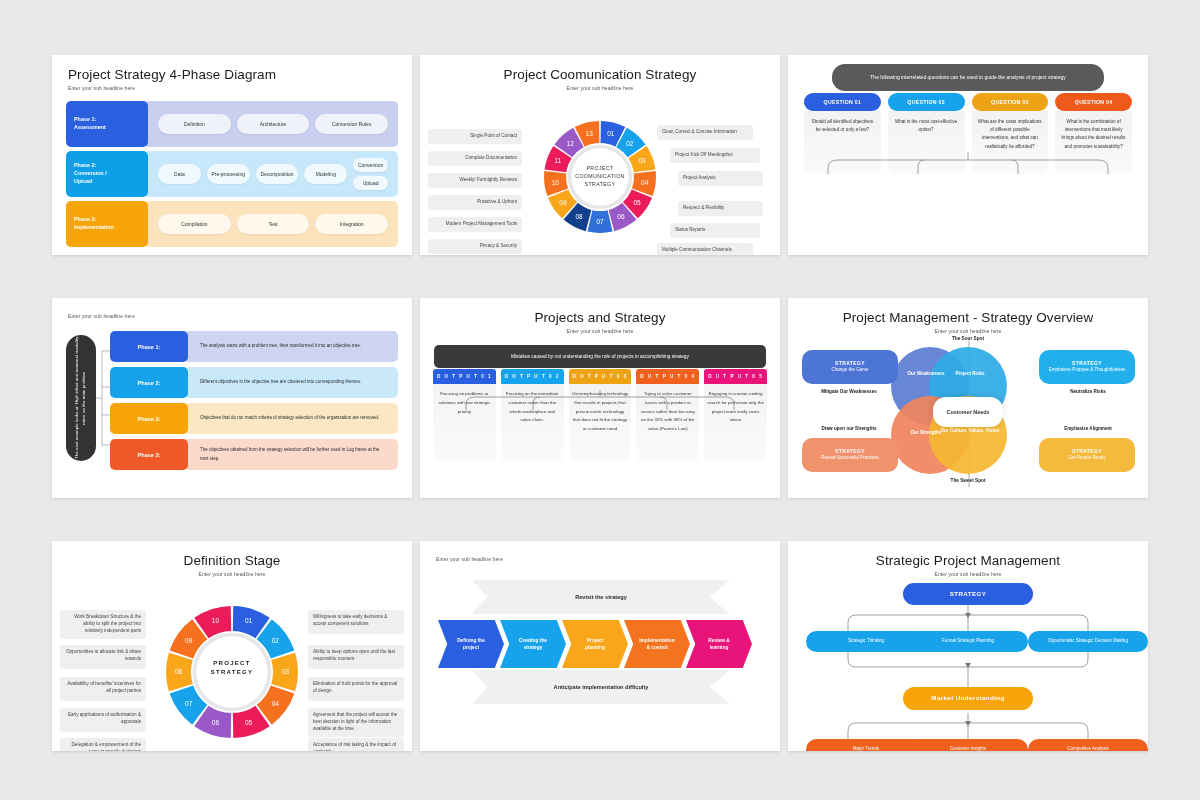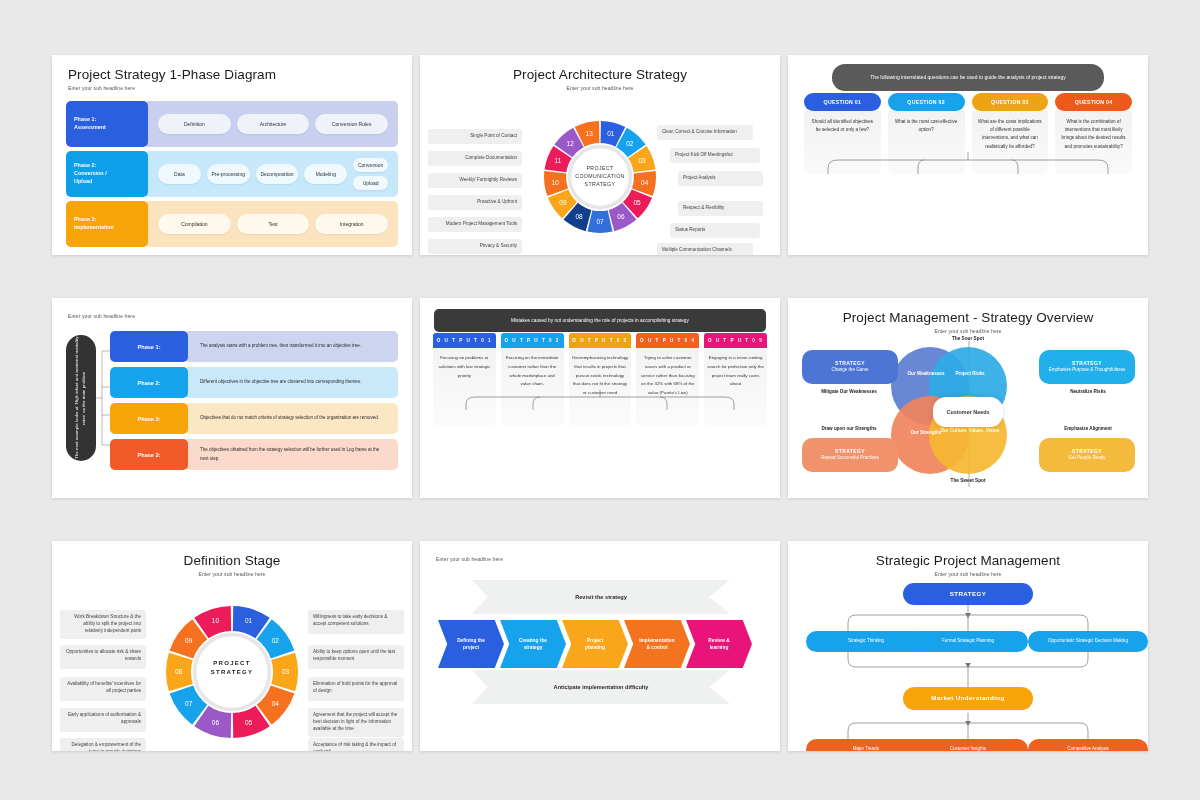--- a/index.html
+++ b/index.html
@@ -111,21 +111,21 @@
   .node.big { font-size:6.2px; font-weight:700; letter-spacing:.4px; }
   .node.sm { font-size:4.5px; }
 </style>
 </head>
 <body>
 
 <div class="grid">
 
   <div class="slide">
     <div class="hd left">
-      <div class="s-title left">Project Strategy 1-Phase Diagram</div>
+      <div class="s-title left">Project Strategy 4-Phase Diagram</div>
       <div class="s-sub left">Enter your sub headline here</div>
     </div>
     <div class="ph-rows">
       <div class="ph-row">
         <div class="ph-lbl" style="background:#2a5fe0">
           <span>Phase 1:</span>
           <span>Assessment</span>
         </div>
         <div class="ph-body" style="background:#c9cfee">
           <div class="chip">Definition</div>
@@ -159,21 +159,21 @@
           <div class="chip">Compilation</div>
           <div class="chip">Test</div>
           <div class="chip">Integration</div>
         </div>
       </div>
     </div>
   </div>
 
   <div class="slide">
     <div class="hd">
-      <div class="s-title">Project Architecture Strategy</div>
+      <div class="s-title">Project Coomunication Strategy</div>
       <div class="s-sub">Enter your sub headline here</div>
     </div>
     <div class="donut-wrap">
       <svg class="donut" id="donut1" width="118" height="118" style="left:121px;top:27px">
           <path d="M59.87960976946196,3.0069085810270053 A56,56 0 0 1 84.24243128616833,9.011804765894276 L74.32576185231648,28.650024322150095 A34,34 0 0 0 59.5340487886019,25.004194495623537 Z" fill="#2a5fe0"></path>
           <text x="69.76920489294011" y="17.60761821582766" text-anchor="middle" fill="#fff" font-size="6.5" font-family="Liberation Sans, sans-serif">01</text>
           <path d="M85.80014282735536,9.829354850344366 A56,56 0 0 1 104.58173553841166,26.468394055837024 L86.67462514832135,39.248667819615335 A34,34 0 0 0 75.2715152880372,29.14639401628051 Z" fill="#16a3ec"></path>
           <text x="88.84051962083579" y="27.617016332300455" text-anchor="middle" fill="#fff" font-size="6.5" font-family="Liberation Sans, sans-serif">02</text>
           <path d="M105.58108614023496,27.916203352936286 A56,56 0 0 1 114.47881349826699,51.377582219235954 L92.68356533823354,54.3721034902504 A34,34 0 0 0 87.2813737279998,40.12769489285417 Z" fill="#f9a61a"></path>
           <text x="101.07573092084367" y="45.3427800830859" text-anchor="middle" fill="#fff" font-size="6.5" font-family="Liberation Sans, sans-serif">03</text>
@@ -272,20 +272,24 @@
         </div>
         <div class="ex-row">
           <div class="ex-badge" style="background:#f05a28">Phase 3:</div>
           <div class="ex-text" style="background:#fbd9cb">The objectives obtained from the strategy selection will be further used in Log frame at the next step.</div>
         </div>
       </div>
     </div>
   </div>
 
   <div class="slide">
+    <div class="hd">
+      <div class="s-title">Projects and Strategy</div>
+      <div class="s-sub">Enter your sub headline here</div>
+    </div>
     <div class="pj-dark">Mistakes caused by not understanding the role of projects in accomplishing strategy</div>
     <svg class="conn" width="334" height="20" style="left:13px;top:92px">
       <path d="M167,0 V7 M33,20 V14 Q33,7 42,7 H292 Q301,7 301,14 V20 M100,20 V14 Q100,7 107,7 M234,20 V14 Q234,7 227,7" stroke="#777" fill="none" stroke-width="0.7"></path>
     </svg>
     <div class="out-row" style="margin-top:1px">
       <div class="out-col">
         <div class="out-head" style="background:#2a5fe0">O U T P U T   0 1</div>
         <div class="out-body">Focusing on problems or solutions with low strategic priority</div>
       </div>
       <div class="out-col">

